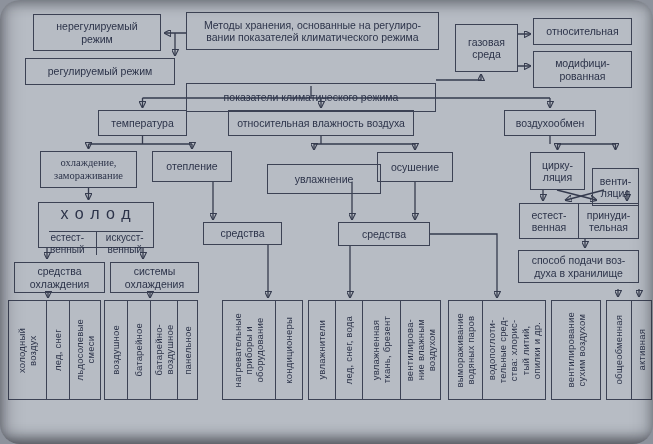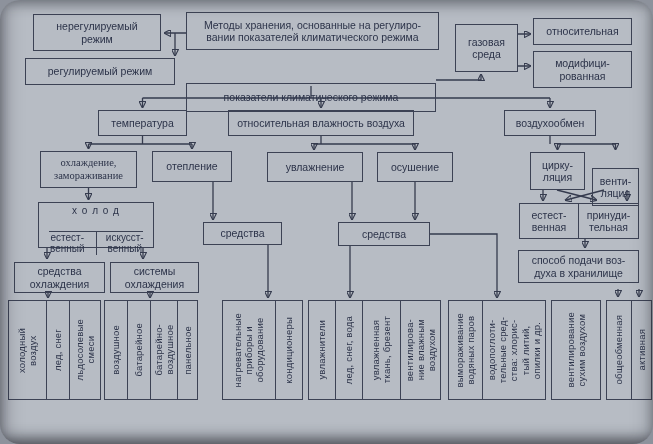--- a/index.html
+++ b/index.html
@@ -4,22 +4,22 @@
 <style>
   html,body{margin:0;padding:0;background:#8d929c;}
   .stage{position:relative;width:653px;height:444px;background:#b7bcc4;overflow:hidden;
          font-family:"Liberation Sans",sans-serif;color:#2c3349;border-radius:20px;}
   .wires{position:absolute;left:0;top:0;z-index:1;}
   .wires path{fill:none;stroke:#353b4e;stroke-width:1.3px;}
   .node{position:absolute;z-index:2;box-sizing:border-box;border:1.4px solid #3c4254;
         display:flex;align-items:center;justify-content:center;text-align:center;
         white-space:pre-line;font-size:10.5px;line-height:1.15;padding:1px 2px;}
   .cold{padding:0;display:flex;flex-direction:column;align-items:stretch;justify-content:flex-start;}
-  .cold-head{border-bottom:1.3px solid #3c4254;margin:1px 10px 0;padding:1px 0 14px;
-             font-size:10px;letter-spacing:1px;text-align:center;}
+  .cold-head{border-bottom:1.3px solid #3c4254;margin:1px 10px 0;padding:1px 0 8px;
+             font-size:16px;letter-spacing:1px;text-align:center;}
   .cold-row{display:flex;flex:1;}
   .cold-cell{flex:1;display:flex;align-items:center;justify-content:center;text-align:center;
              white-space:pre-line;font-size:10px;line-height:1.15;}
   .cold-cell + .cold-cell{border-left:1.3px solid #3c4254;}
   .vgroup{position:absolute;z-index:2;box-sizing:border-box;border:1.4px solid #3c4254;display:flex;}
   .vcell{box-sizing:border-box;display:flex;align-items:center;justify-content:center;overflow:hidden;}
   .vcell + .vcell{border-left:1.4px solid #3c4254;}
   .vtext{writing-mode:vertical-rl;transform:rotate(180deg);white-space:pre-line;text-align:center;
          font-size:9.5px;line-height:1.18;letter-spacing:.2px;}
   .caption{position:absolute;z-index:2;left:0;right:0;top:407px;text-align:center;
@@ -90,21 +90,21 @@
   <div class="node" style="left:25px;top:58px;width:150px;height:27px;">регулируемый режим</div>
   <div class="node" style="left:186px;top:57px;width:250px;height:29px;margin-top:26px;">показатели климатического режима</div>
 
   <div class="node" style="left:98px;top:110px;width:89px;height:26px;">температура</div>
   <div class="node" style="left:228px;top:110px;width:186px;height:26px;">относительная влажность воздуха</div>
   <div class="node" style="left:504px;top:110px;width:92px;height:26px;">воздухообмен</div>
 
   <div class="node" style="left:40px;top:151px;width:97px;height:37px;font-family:Liberation Serif, serif;">охлаждение,
 замораживание</div>
   <div class="node" style="left:152px;top:151px;width:80px;height:31px;">отепление</div>
-  <div class="node" style="left:267px;top:152px;width:96px;height:30px;">увлажнение</div>
+  <div class="node" style="left:267px;top:164px;width:114px;height:30px;">увлажнение</div>
   <div class="node" style="left:377px;top:152px;width:76px;height:30px;">осушение</div>
   <div class="node" style="left:530px;top:152px;width:55px;height:38px;">цирку-
 ляция</div>
   <div class="node" style="left:592px;top:168px;width:47px;height:38px;">венти-
 ляция</div>
 
   <div class="node cold" style="left:38px;top:202px;width:116px;height:46px;">
     <div class="cold-head">х о л о д</div>
     <div class="cold-row">
       <div class="cold-cell">естест-

